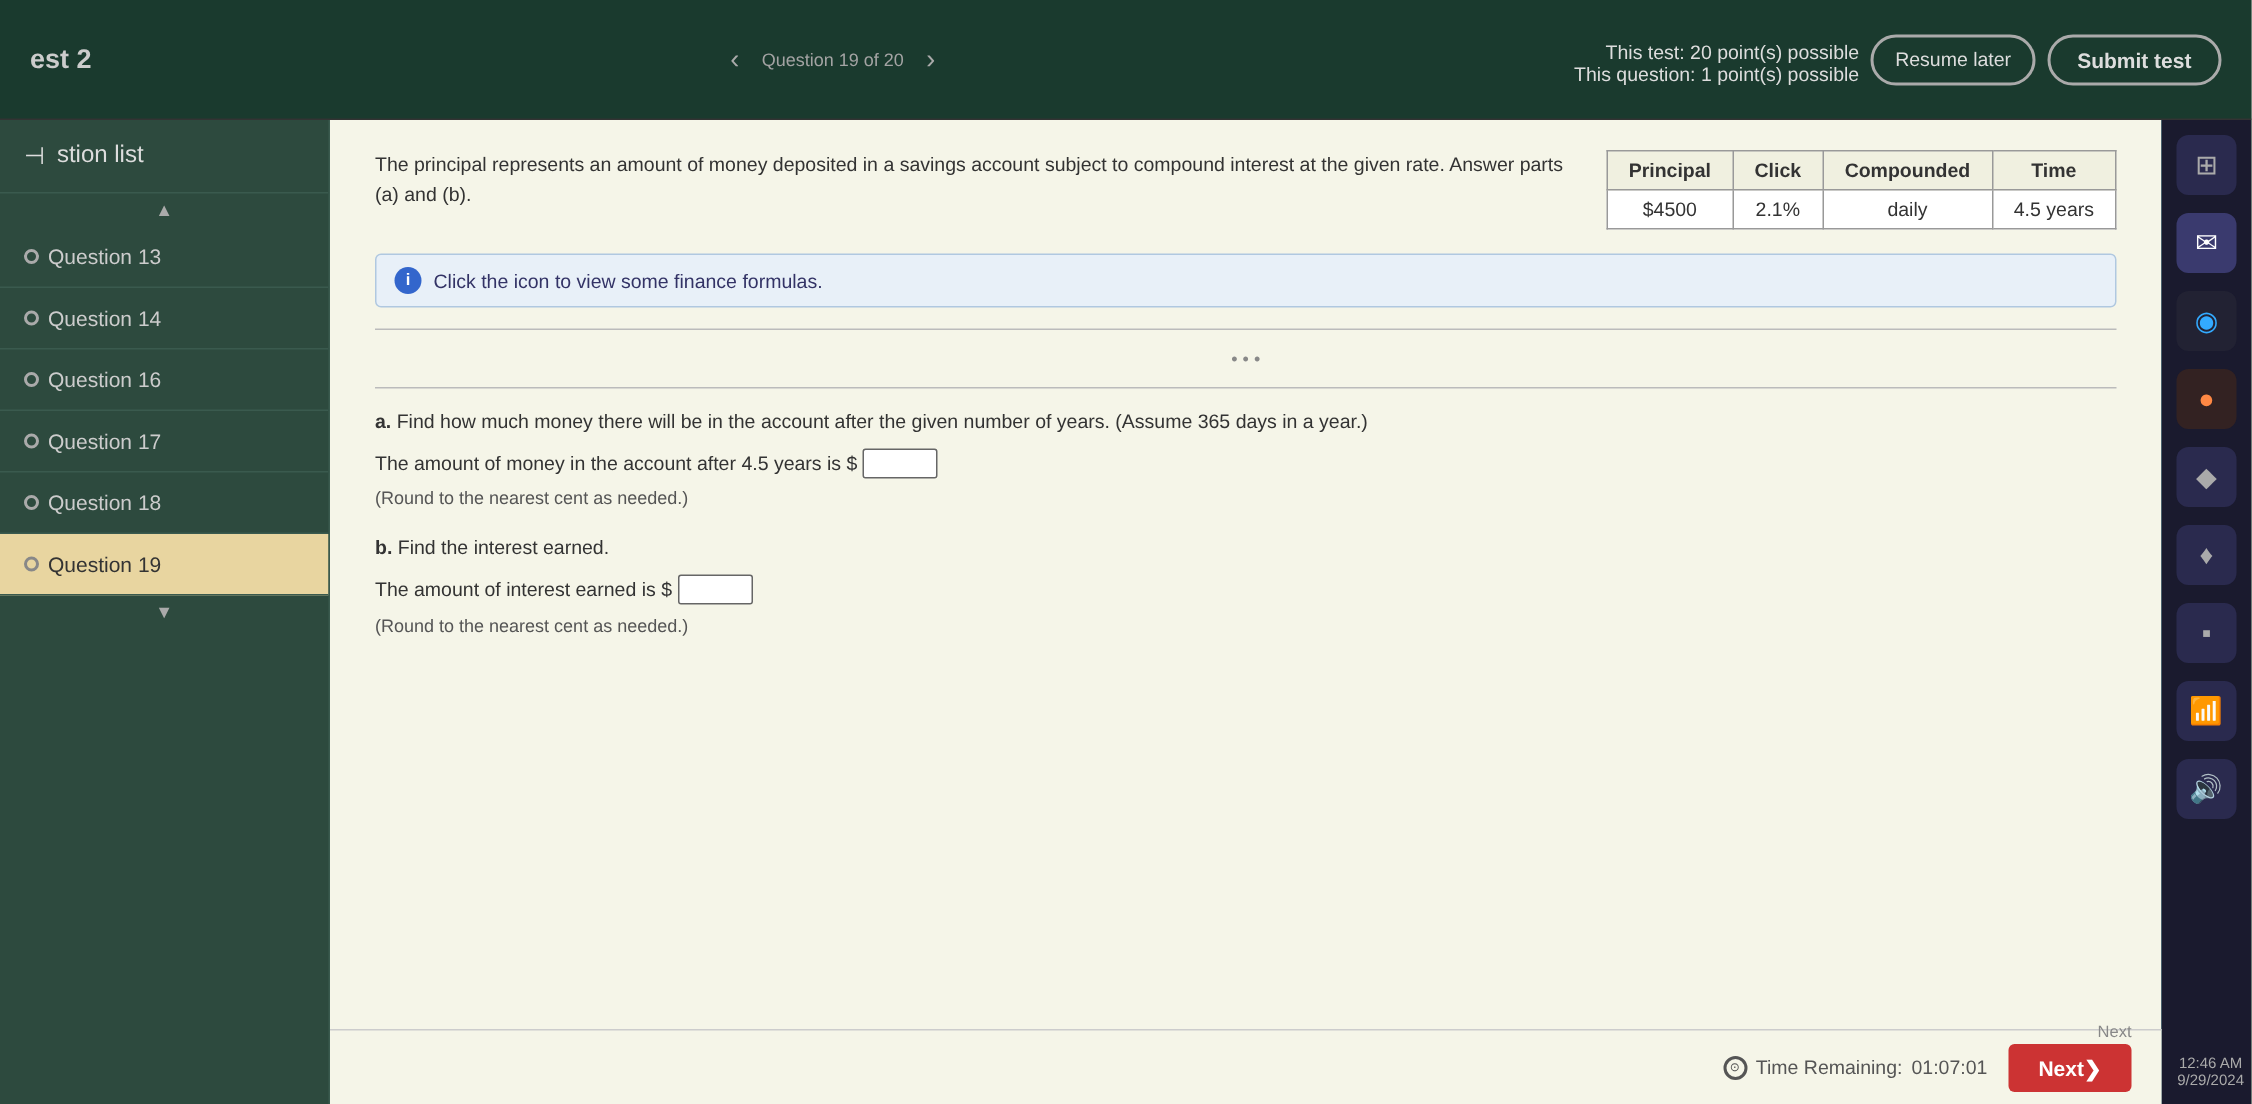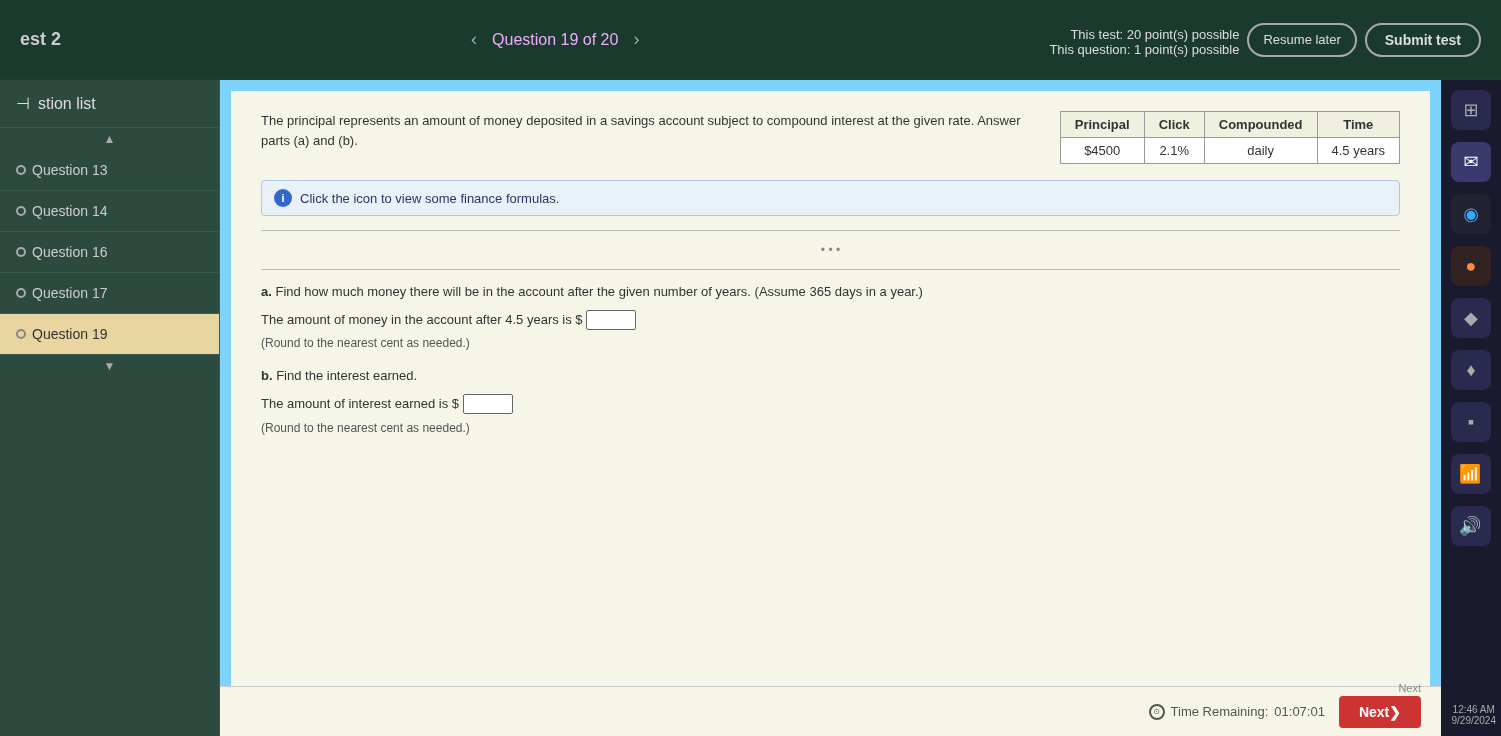--- a/index.html
+++ b/index.html
@@ -84,21 +84,21 @@
       justify-content: center;
       padding: 4px;
     }
     .scroll-arrow { color: #aaa; font-size: 12px; cursor: pointer; }
 
     
     .content {
       flex: 1;
       background: #7dd3fc;
       overflow-y: auto;
-      padding: 11px;
+      padding: 0;
     }
 
     
     .question-area {
       background: #f5f5e8;
       min-height: 100%;
       padding: 20px 30px;
     }
 
     
@@ -299,21 +299,21 @@
       margin-left: 28px;
     }
   </style>
 </head>
 <body>
 
 <div class="header">
   <div class="header-left">est 2</div>
   <div class="header-center">
     <span>‹</span>
-    <span style="color:#f0abfc; font-size:16px;">Question 19 of 20</span>
+    <span style="color:#a3a3a3; font-size:12px;">Question 19 of 20</span>
     <span>›</span>
   </div>
   <div class="header-right">
     <div class="test-info">
       <div>This test: 20 point(s) possible</div>
       <div>This question: 1 point(s) possible</div>
     </div>
     <div class="header-buttons">
       <button class="btn-resume">Resume later</button>
       <button class="btn-submit">Submit test</button>
@@ -339,20 +339,24 @@
       <span class="dot"></span>
       <span>Question 14</span>
     </div>
     <div class="sidebar-item">
       <span class="dot"></span>
       <span>Question 16</span>
     </div>
     <div class="sidebar-item">
       <span class="dot"></span>
       <span>Question 17</span>
+    </div>
+    <div class="sidebar-item">
+      <span class="dot"></span>
+      <span>Question 18</span>
     </div>
     <div class="sidebar-item active">
       <span class="dot"></span>
       <span>Question 19</span>
     </div>
     <div class="sidebar-scroll-indicator">
       <span class="scroll-arrow">▼</span>
     </div>
   </div>
 

